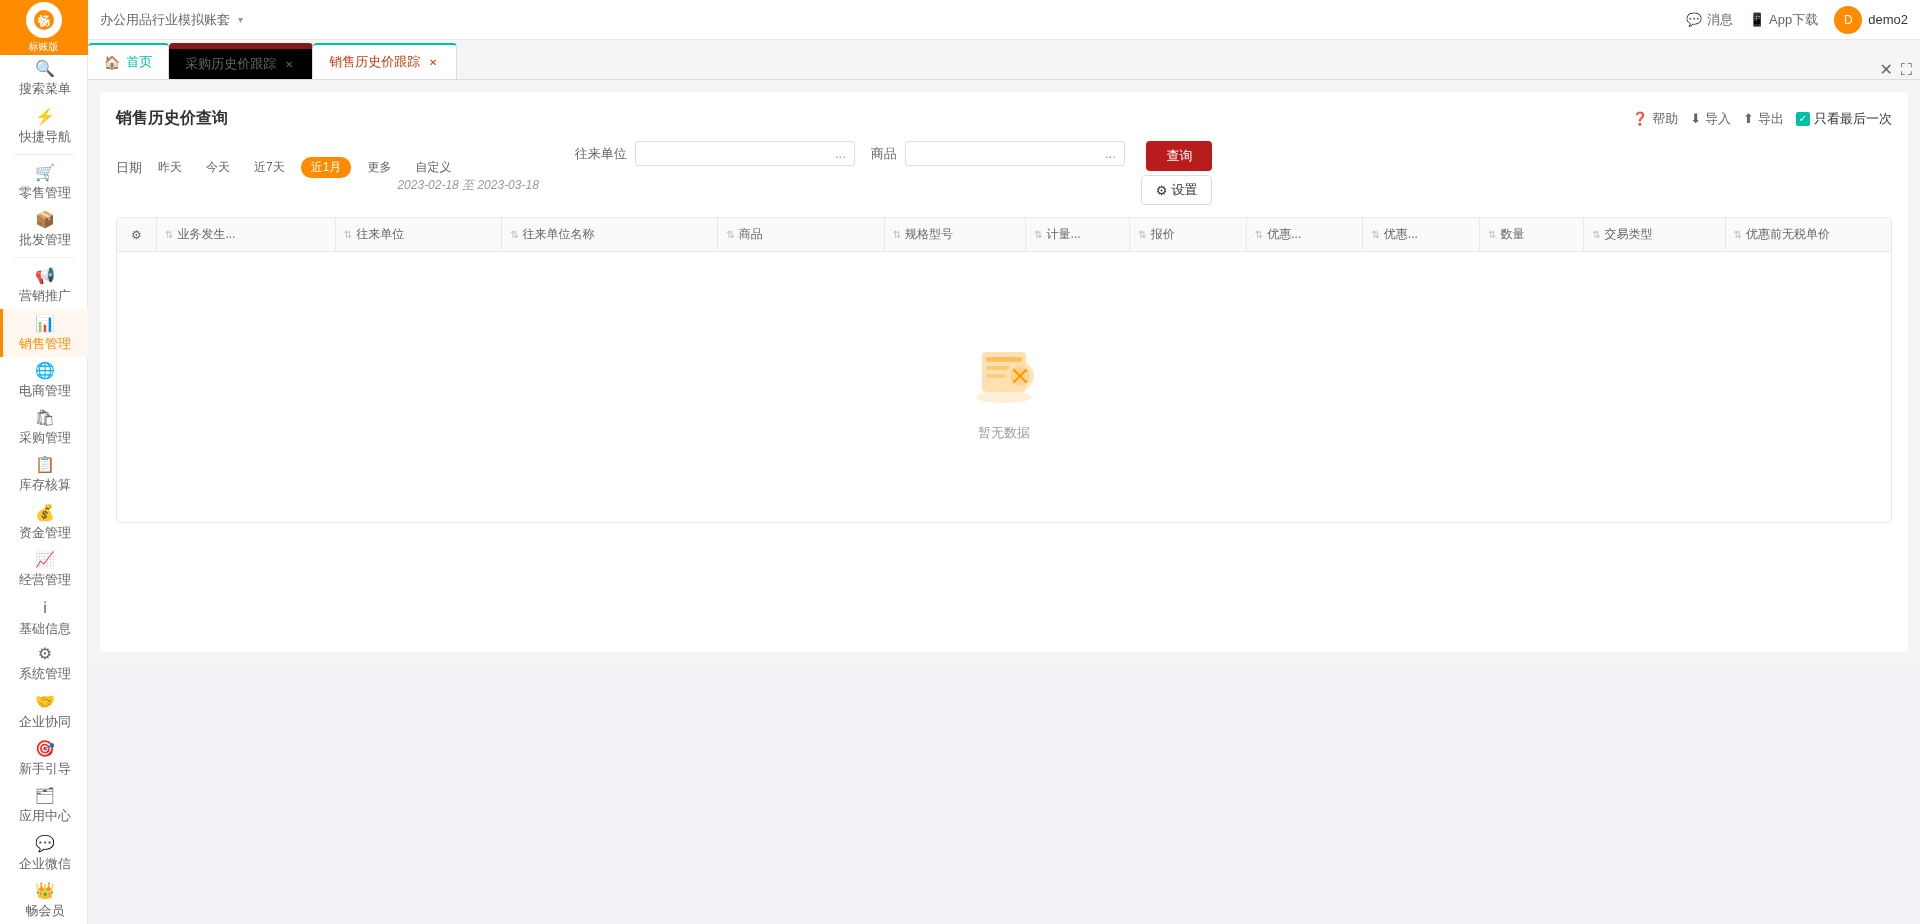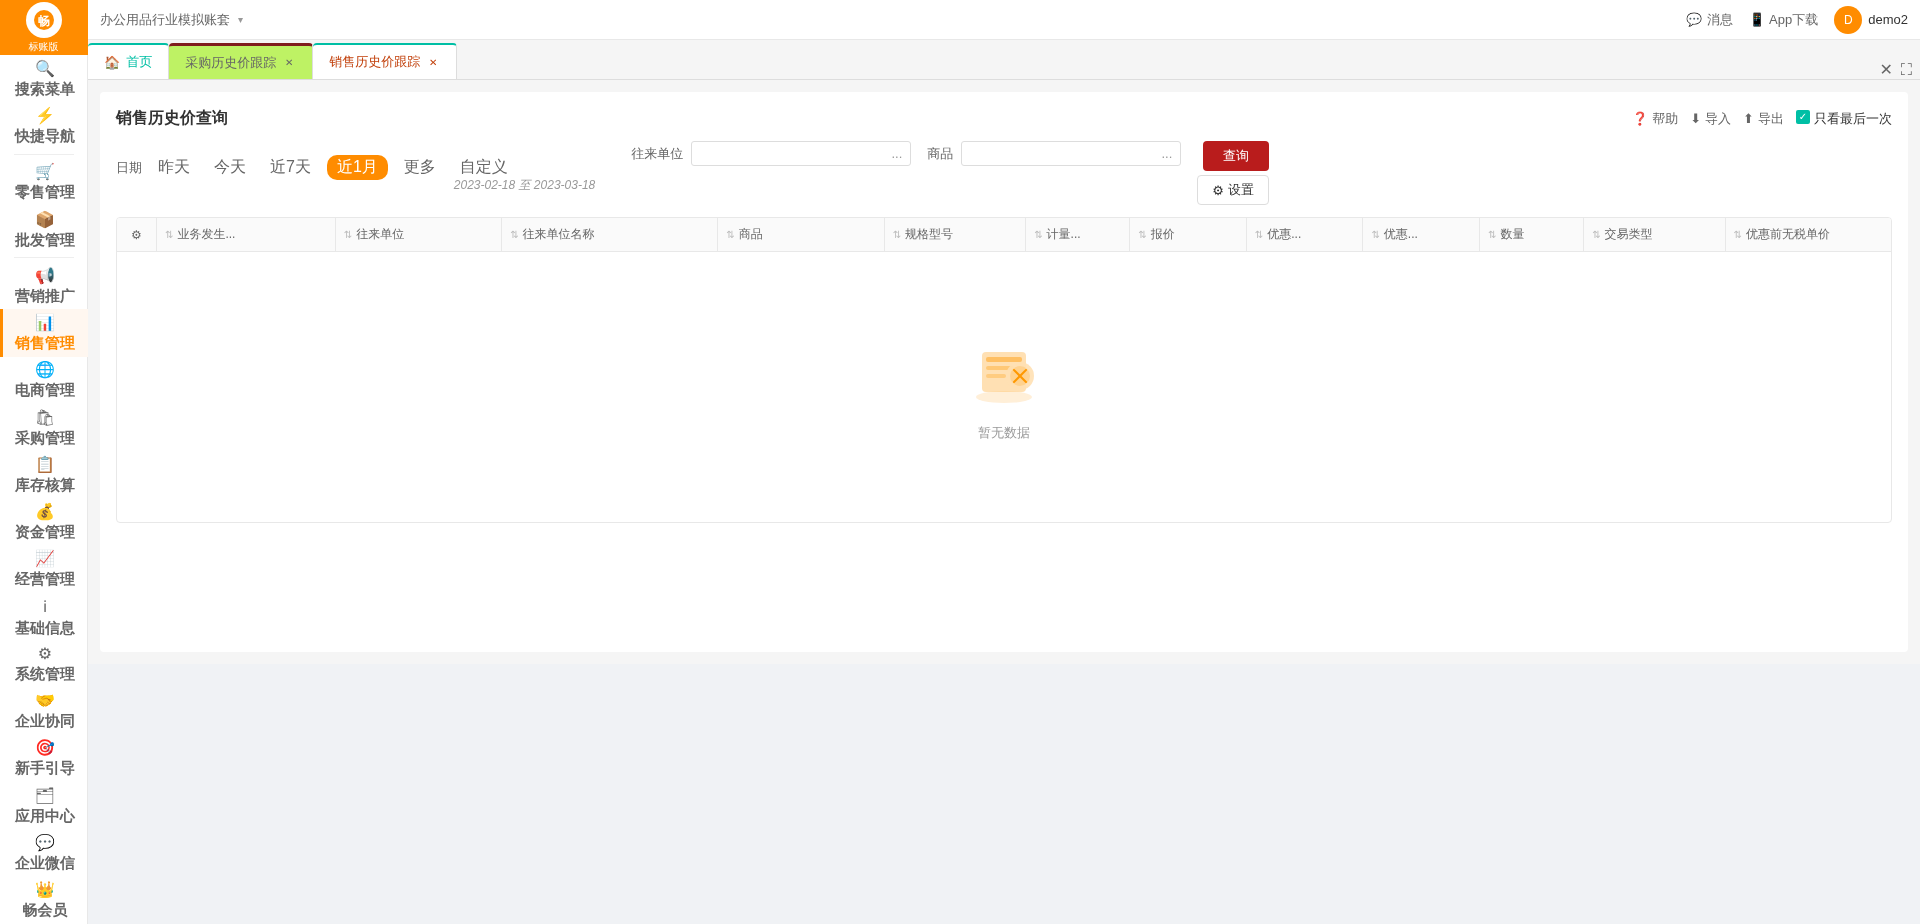--- a/index.html
+++ b/index.html
@@ -7,53 +7,53 @@
 
     
     .sidebar { width: 88px; height: 924px; background: #fff; display: flex; flex-direction: column; align-items: center; border-right: 1px solid #e8e8e8; flex-shrink: 0; }
     .sidebar-logo { width: 88px; height: 56px; background: #ff8c00; display: flex; align-items: center; justify-content: center; flex-direction: column; }
     .sidebar-logo-icon { width: 36px; height: 36px; background: #fff; border-radius: 50%; display: flex; align-items: center; justify-content: center; }
     .sidebar-logo-icon svg { width: 22px; height: 22px; }
     .sidebar-logo-text { color: #fff; font-size: 10px; margin-top: 2px; }
     .sidebar-item { width: 88px; height: 48px; display: flex; align-items: center; justify-content: center; flex-direction: column; cursor: pointer; color: #666; font-size: 12px; border-left: 3px solid transparent; }
     .sidebar-item.active { color: #ff8c00; border-left: 3px solid #ff8c00; background: #fff7f0; }
     .sidebar-item .icon { font-size: 16px; margin-bottom: 2px; }
-    .sidebar-item .label { font-size: 15px; font-weight: bold; }
+    .sidebar-item .label { font-size: 13px; }
     .sidebar-sep { width: 60px; height: 1px; background: #eee; margin: 4px 0; }
 
     
     .main { flex: 1; display: flex; flex-direction: column; height: 664px; overflow: hidden; }
 
     
     .top-header { height: 40px; background: #fff; display: flex; align-items: center; justify-content: space-between; padding: 0 12px; border-bottom: 1px solid #e8e8e8; flex-shrink: 0; }
     .top-header-left { display: flex; align-items: center; gap: 8px; color: #666; font-size: 13px; }
     .top-header-right { display: flex; align-items: center; gap: 16px; }
     .top-header-right .btn-link { display: flex; align-items: center; gap: 4px; color: #666; font-size: 13px; cursor: pointer; }
     .user-avatar { width: 28px; height: 28px; border-radius: 50%; background: #ff8c00; display: flex; align-items: center; justify-content: center; color: #fff; font-size: 12px; }
 
     
     .tab-bar { height: 40px; background: #f5f5f5; display: flex; align-items: flex-end; border-bottom: 1px solid #ddd; flex-shrink: 0; }
-    .tab { height: 36px; padding: 0 16px; display: flex; align-items: center; gap: 6px; font-size: 13px; cursor: pointer; border-top: 3px solid #7f1d1d; border-right: 1px solid #ddd; background: #bef264; color: #666; border-radius: 4px 4px 0 0; }
+    .tab { height: 36px; padding: 0 16px; display: flex; align-items: center; gap: 6px; font-size: 13px; cursor: pointer; border-top: 6px solid #7f1d1d; border-right: 1px solid #ddd; background: #000000; color: #666; border-radius: 4px 4px 0 0; }
     .tab.home { background: #fff; border-top: 2px solid #00bfa5; color: #00bfa5; }
     .tab.active { background: #fff; border-top: 2px solid #00bfa5; color: #c2410c; }
     .tab .close-btn { width: 14px; height: 14px; display: flex; align-items: center; justify-content: center; border-radius: 50%; font-size: 10px; }
     .tab-actions { margin-left: auto; display: flex; align-items: center; gap: 4px; padding-right: 8px; }
 
     
     .content { flex: 1; background: #f5f5f5; padding: 12px; overflow: auto; }
     .page-card { background: #fff; border-radius: 4px; padding: 16px; height: 100%; }
     .page-title { font-size: 16px; font-weight: bold; color: #333; margin-bottom: 12px; display: flex; align-items: center; justify-content: space-between; gap: 15px; }
     .page-title-actions { display: flex; align-items: center; gap: 12px; font-size: 13px; font-weight: normal; }
     .page-title-actions .action-btn { display: flex; align-items: center; gap: 4px; color: #666; cursor: pointer; }
-    .checkbox-label { display: flex; gap: 4px; color: #333; font-size: 13px; cursor: pointer; }
+    .checkbox-label { display: flex; align-items: center; gap: 4px; color: #333; font-size: 13px; cursor: pointer; }
     .checkbox-checked { width: 14px; height: 14px; background: #00bfa5; border-radius: 2px; display: flex; align-items: center; justify-content: center; }
     .checkbox-checked::after { content: '✓'; color: #fff; font-size: 10px; }
     .filter-item { display: flex; align-items: center; gap: 8px; }
     .filter-label { color: #666; font-size: 13px; white-space: nowrap; }
-    .date-btn { padding: 2px 8px; border-radius: 3px; font-size: 16px; cursor: pointer; color: #666; border: none; background: transparent; }
+    .date-btn { padding: 2px 8px; border-radius: 3px; font-size: 12px; cursor: pointer; color: #666; border: none; background: transparent; }
     .date-btn.active { background: #ff8c00; color: #fff; border-radius: 10px; padding: 2px 10px; }
     .date-range { color: #999; font-size: 12px; }
     .filter-input { border: 1px solid #ddd; border-radius: 3px; padding: 4px 8px; font-size: 13px; width: 200px; display: flex; align-items: center; justify-content: space-between; cursor: pointer; background: #fff; }
     .filter-input .dots { color: #999; }
     .btn-query { background: #b91c1c; color: #fff; border: none; border-radius: 4px; padding: 6px 20px; font-size: 13px; cursor: pointer; }
     .btn-settings { background: #fff; color: #333; border: 1px solid #ddd; border-radius: 4px; padding: 5px 14px; font-size: 13px; cursor: pointer; display: flex; align-items: center; gap: 4px; }
 
     
     .table-wrap { border: 1px solid #e8e8e8; border-radius: 4px; overflow: hidden; }
     .table-header { display: flex; background: #fafafa; border-bottom: 1px solid #e8e8e8; }

